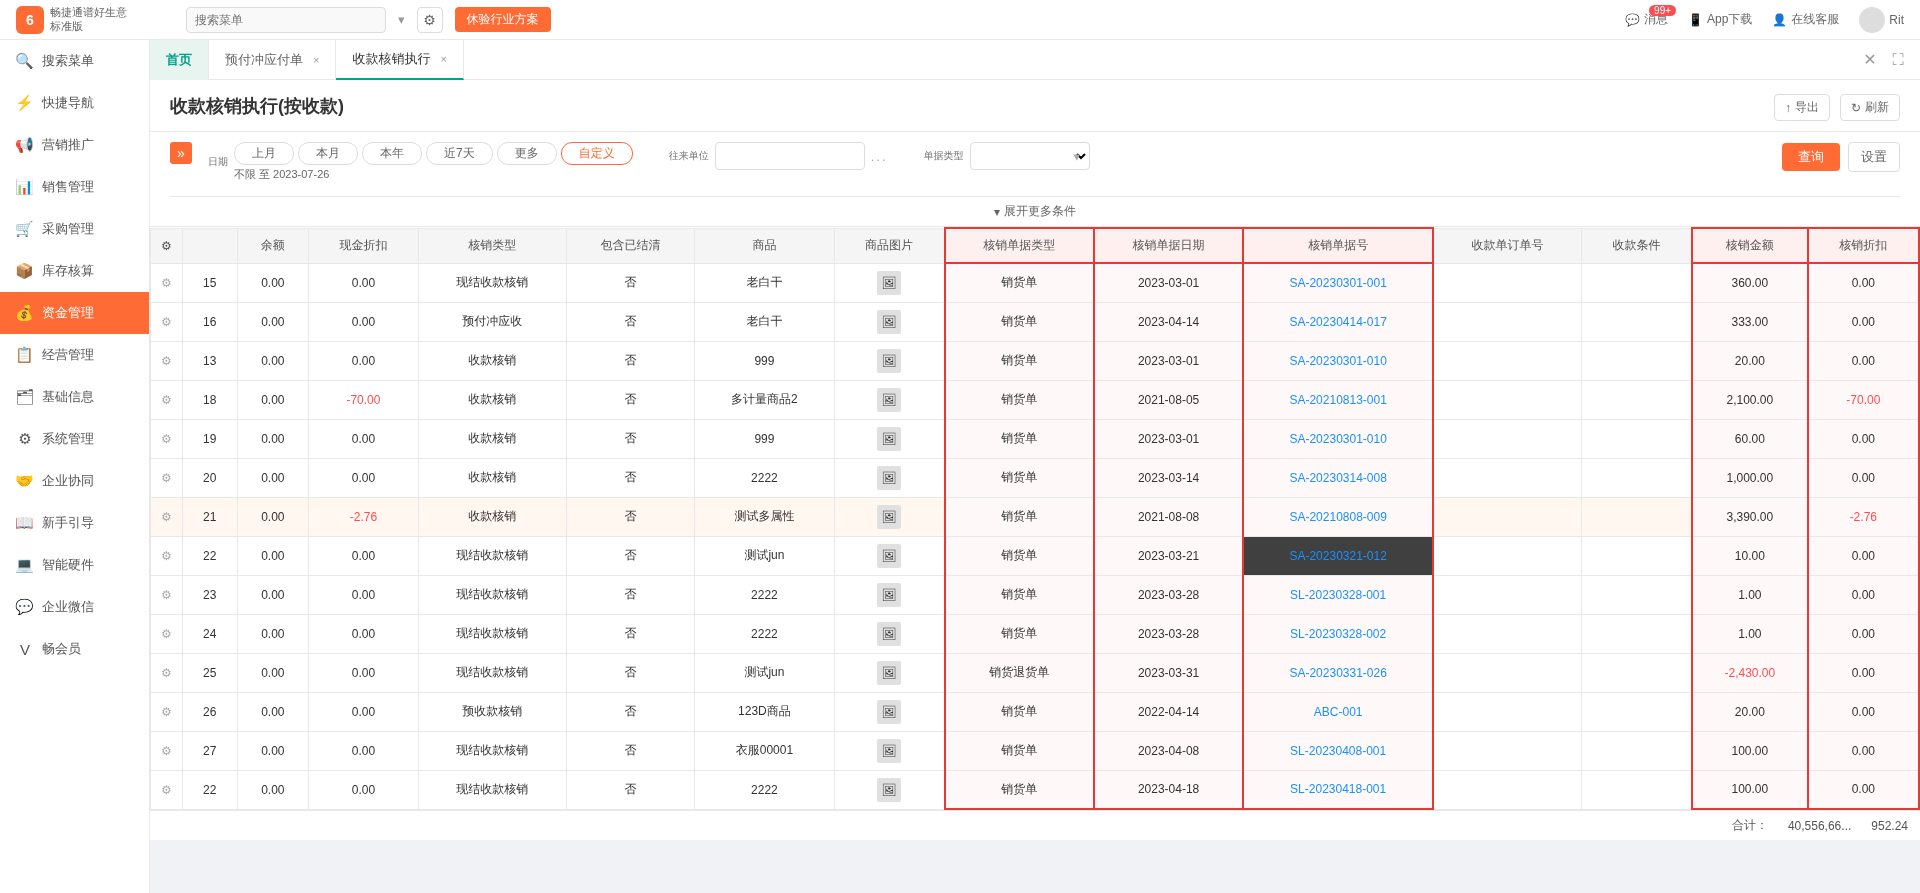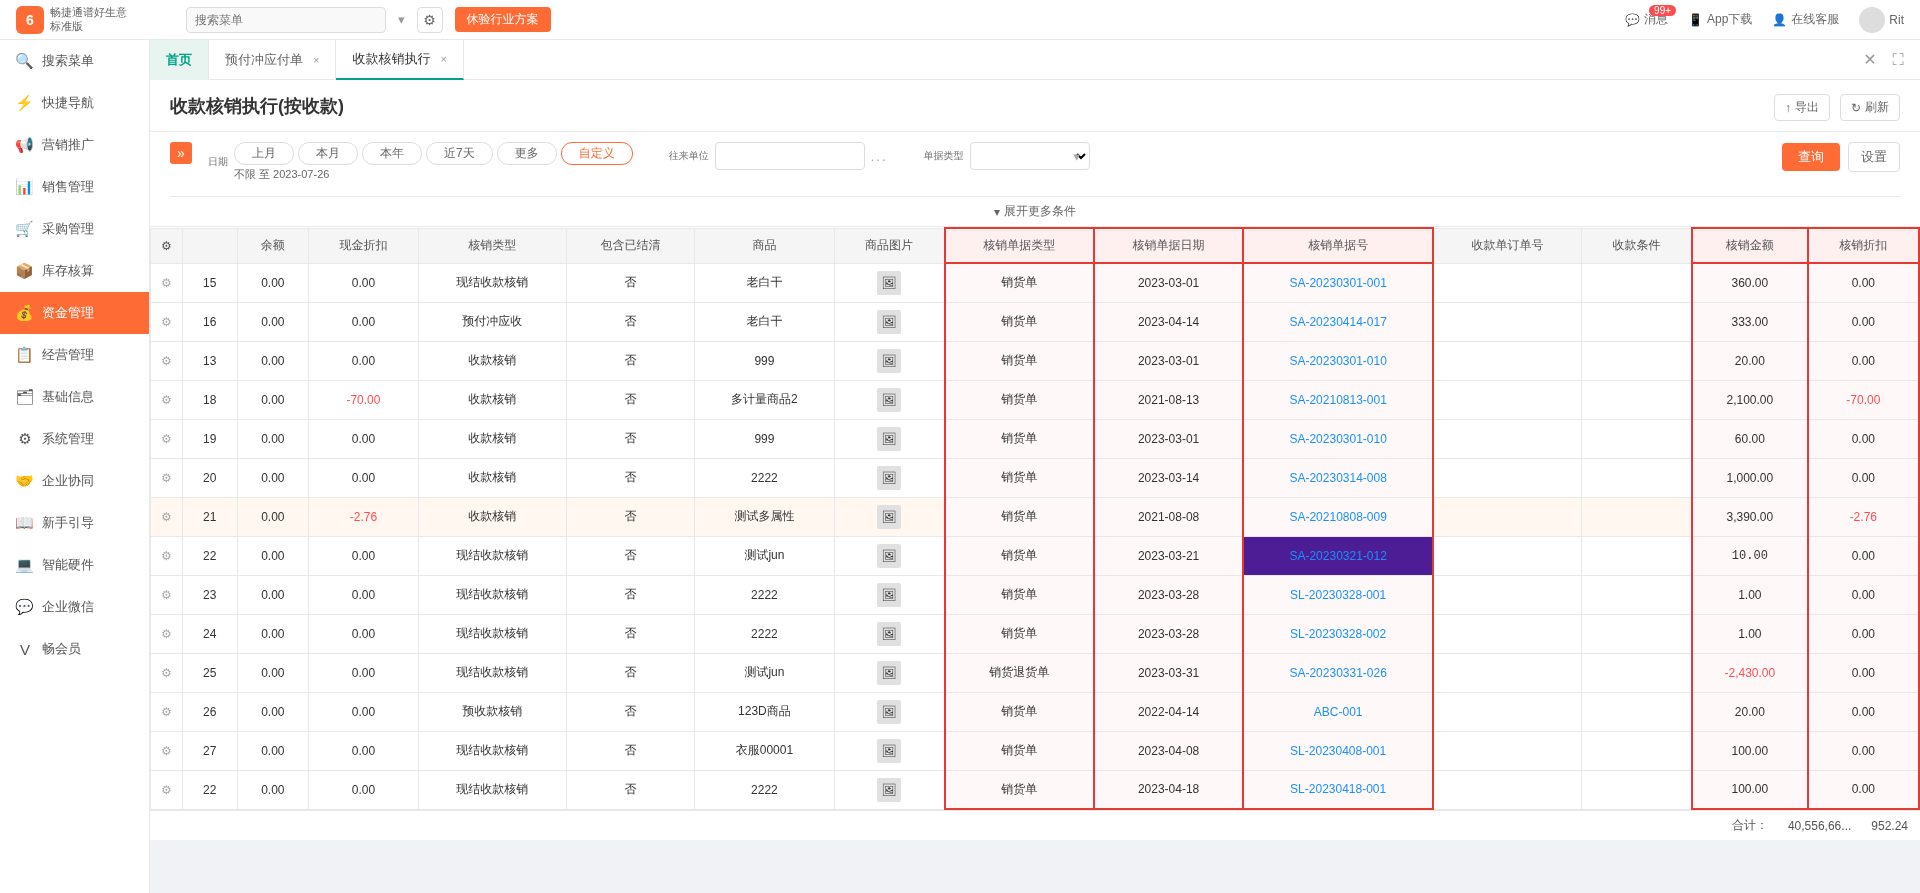--- a/index.html
+++ b/index.html
@@ -338,21 +338,21 @@
               <tr>
                 <td><span style="color:#aaa;cursor:pointer;">⚙</span></td>
                 <td>18</td>
                 <td>0.00</td>
                 <td class="negative">-70.00</td>
                 <td>收款核销</td>
                 <td>否</td>
                 <td>多计量商品2</td>
                 <td><span style="display:inline-block;width:24px;height:24px;background:#e0e0e0;border-radius:2px;vertical-align:middle;font-size:12px;text-align:center;line-height:24px;">🖼</span></td>
                 <td style="border-left: 2px solid rgb(229, 57, 53); border-right: 2px solid rgb(229, 57, 53); background: rgb(255, 248, 248);">销货单</td>
-                <td style="border-left: 2px solid rgb(229, 57, 53); border-right: 2px solid rgb(229, 57, 53); background: rgb(255, 248, 248);">2021-08-13</td>
+                <td style="border-left: 2px solid rgb(229, 57, 53); border-right: 2px solid rgb(229, 57, 53); background: rgb(255, 248, 248);">2021-08-05</td>
                 <td style="border-left: 2px solid rgb(229, 57, 53); border-right: 2px solid rgb(229, 57, 53); background: rgb(255, 248, 248);"><a class="link-text">SA-20210813-001</a></td>
                 <td></td>
                 <td></td>
                 <td style="border-left: 2px solid rgb(229, 57, 53); border-right: 2px solid rgb(229, 57, 53); background: rgb(255, 248, 248);">2,100.00</td>
                 <td class="negative" style="border-left: 2px solid rgb(229, 57, 53); border-right: 2px solid rgb(229, 57, 53); background: rgb(255, 248, 248);">-70.00</td>
               </tr>
               <tr>
                 <td><span style="color:#aaa;cursor:pointer;">⚙</span></td>
                 <td>19</td>
                 <td>0.00</td>
@@ -407,24 +407,24 @@
                 <td><span style="color:#aaa;cursor:pointer;">⚙</span></td>
                 <td>22</td>
                 <td>0.00</td>
                 <td>0.00</td>
                 <td>现结收款核销</td>
                 <td>否</td>
                 <td>测试jun</td>
                 <td><span style="display:inline-block;width:24px;height:24px;background:#e0e0e0;border-radius:2px;vertical-align:middle;font-size:12px;text-align:center;line-height:24px;">🖼</span></td>
                 <td style="border-left: 2px solid rgb(229, 57, 53); border-right: 2px solid rgb(229, 57, 53); background: rgb(255, 248, 248);">销货单</td>
                 <td style="border-left: 2px solid rgb(229, 57, 53); border-right: 2px solid rgb(229, 57, 53); background: rgb(255, 248, 248);">2023-03-21</td>
-                <td style="border-left: 2px solid rgb(229, 57, 53); border-right: 2px solid rgb(229, 57, 53); background: #4c1d95; margin-left: 36px;"><a class="link-text">SA-20230321-012</a></td>
-                <td></td>
-                <td></td>
-                <td style="border-left: 2px solid rgb(229, 57, 53); border-right: 2px solid rgb(229, 57, 53); background: rgb(255, 248, 248); font-family: Liberation Mono, monospace;">10.00</td>
+                <td style="border-left: 2px solid rgb(229, 57, 53); border-right: 2px solid rgb(229, 57, 53); background: #404040; margin-left: 36px;"><a class="link-text">SA-20230321-012</a></td>
+                <td></td>
+                <td></td>
+                <td style="border-left: 2px solid rgb(229, 57, 53); border-right: 2px solid rgb(229, 57, 53); background: rgb(255, 248, 248);">10.00</td>
                 <td style="border-left: 2px solid rgb(229, 57, 53); border-right: 2px solid rgb(229, 57, 53); background: rgb(255, 248, 248);">0.00</td>
               </tr>
               <tr>
                 <td><span style="color:#aaa;cursor:pointer;">⚙</span></td>
                 <td>23</td>
                 <td>0.00</td>
                 <td>0.00</td>
                 <td>现结收款核销</td>
                 <td>否</td>
                 <td>2222</td>

